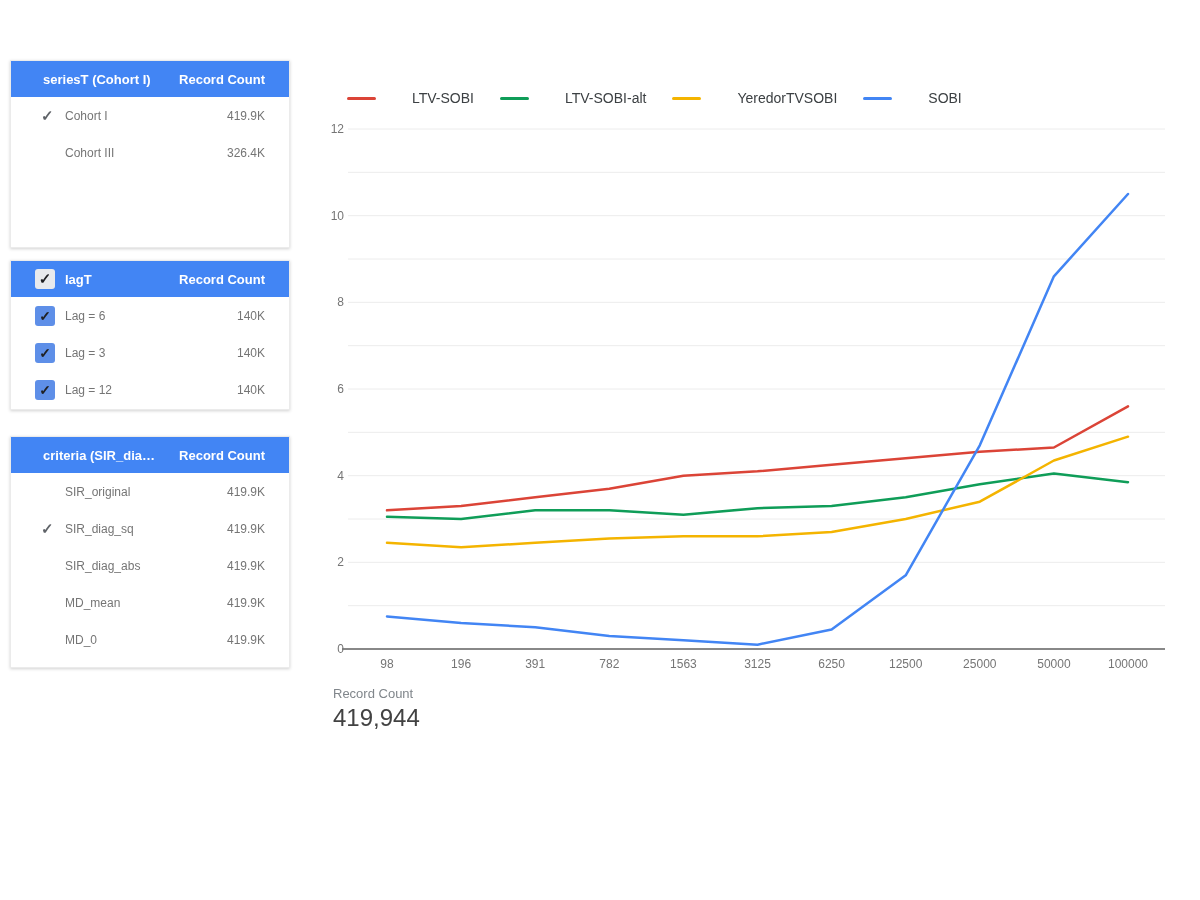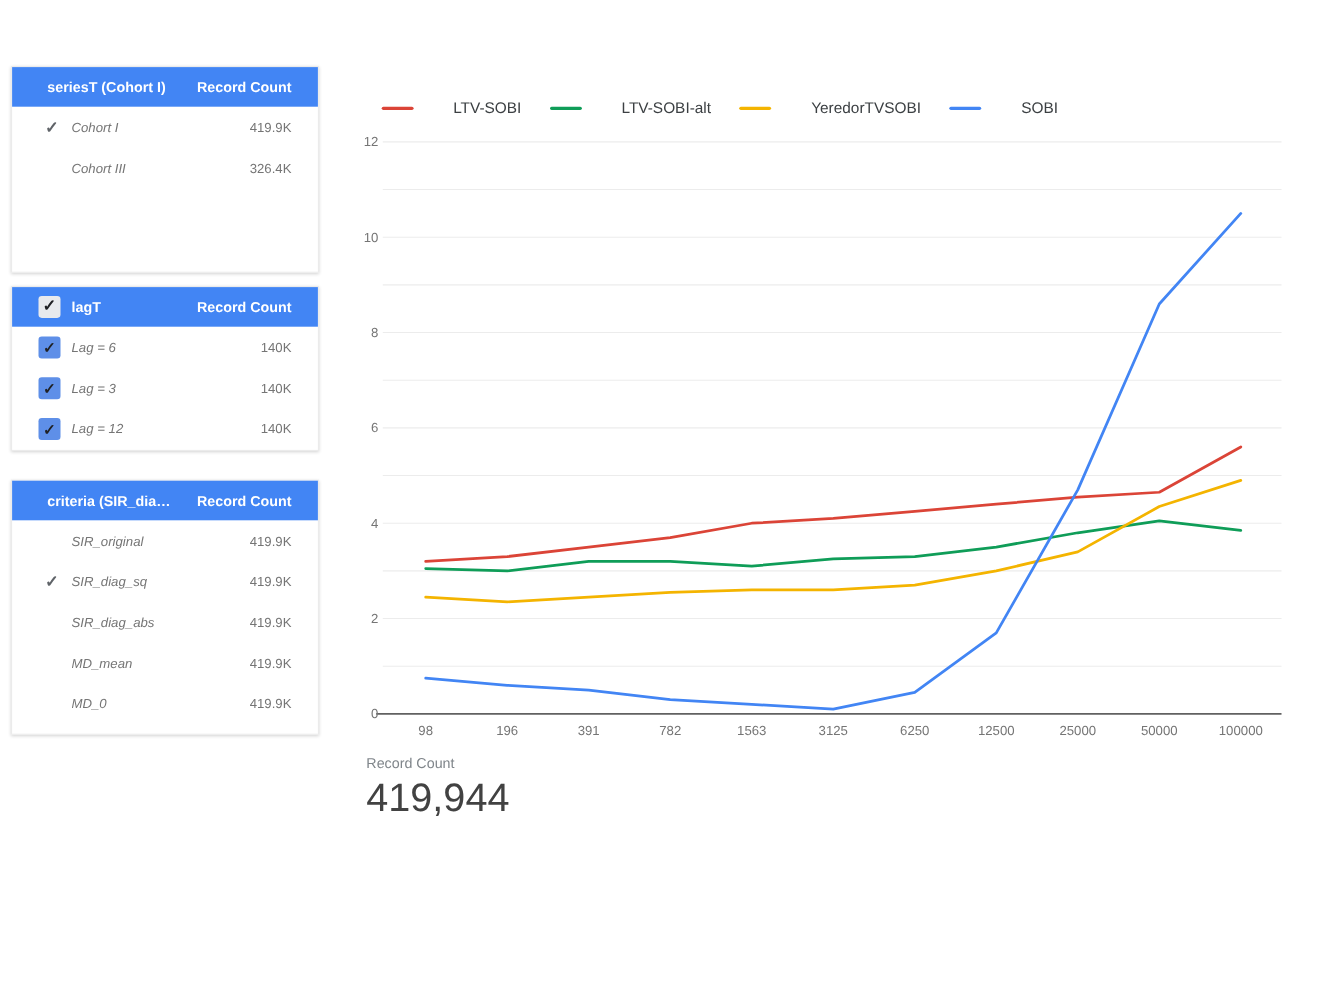--- a/index.html
+++ b/index.html
@@ -19,36 +19,36 @@
            font-size:15px; font-weight:bold; text-align:center; line-height:20px; }
   .frow { position:relative; height:37px; display:flex; align-items:center;
           font-size:12px; color:var(--panel-text); }
   .tick { position:absolute; left:30px; top:50%; transform:translateY(-50%);
           font-size:15px; font-weight:bold; color:#5f6368; }
   .cbox { position:absolute; left:24px; top:50%; transform:translateY(-50%);
           width:20px; height:20px; border-radius:3px; background:var(--checkbox-blue);
           color:var(--checkbox-check); font-size:14px; font-weight:bold;
           text-align:center; line-height:20px; visibility:hidden; }
   .cbox.on { visibility:visible; }
-  .rlabel { margin-left:54px;font-style:italic; }
+  .rlabel { margin-left:54px; }
   .rvalue { margin-left:auto; margin-right:24px;text-align:center; }
 
   
   .legend { position:absolute; left:347px; top:89px; display:flex; gap:26px;
             align-items:center; height:18px; }
   .legend-item { display:flex; align-items:center; gap:9px; cursor:pointer; }
   .legend-line { width:29px; height:3px; border-radius:2px; }
   .legend-label { font-size:14px; color:var(--legend-text);margin-left:27px; }
   #chart-svg { position:absolute; left:330px; top:120px; }
   #chart-svg text { font-family:"Liberation Sans", sans-serif; }
 
   
   .scorecard { position:absolute; left:333px; top:686px; }
   .sc-label { font-size:13px; color:var(--scorecard-label); margin-bottom:3px; }
-  .sc-value { font-size:36px; color:var(--scorecard-value); }
+  .sc-value { font-size:24px; color:var(--scorecard-value); }
 </style>
 </head>
 <body>
 
 <aside>
 
   <section class="panel" style="top:60px;height:188px;">
     <header class="phead">
       <span class="ptitle">seriesT (Cohort I)</span>
       <span class="pcount">Record Count</span>

